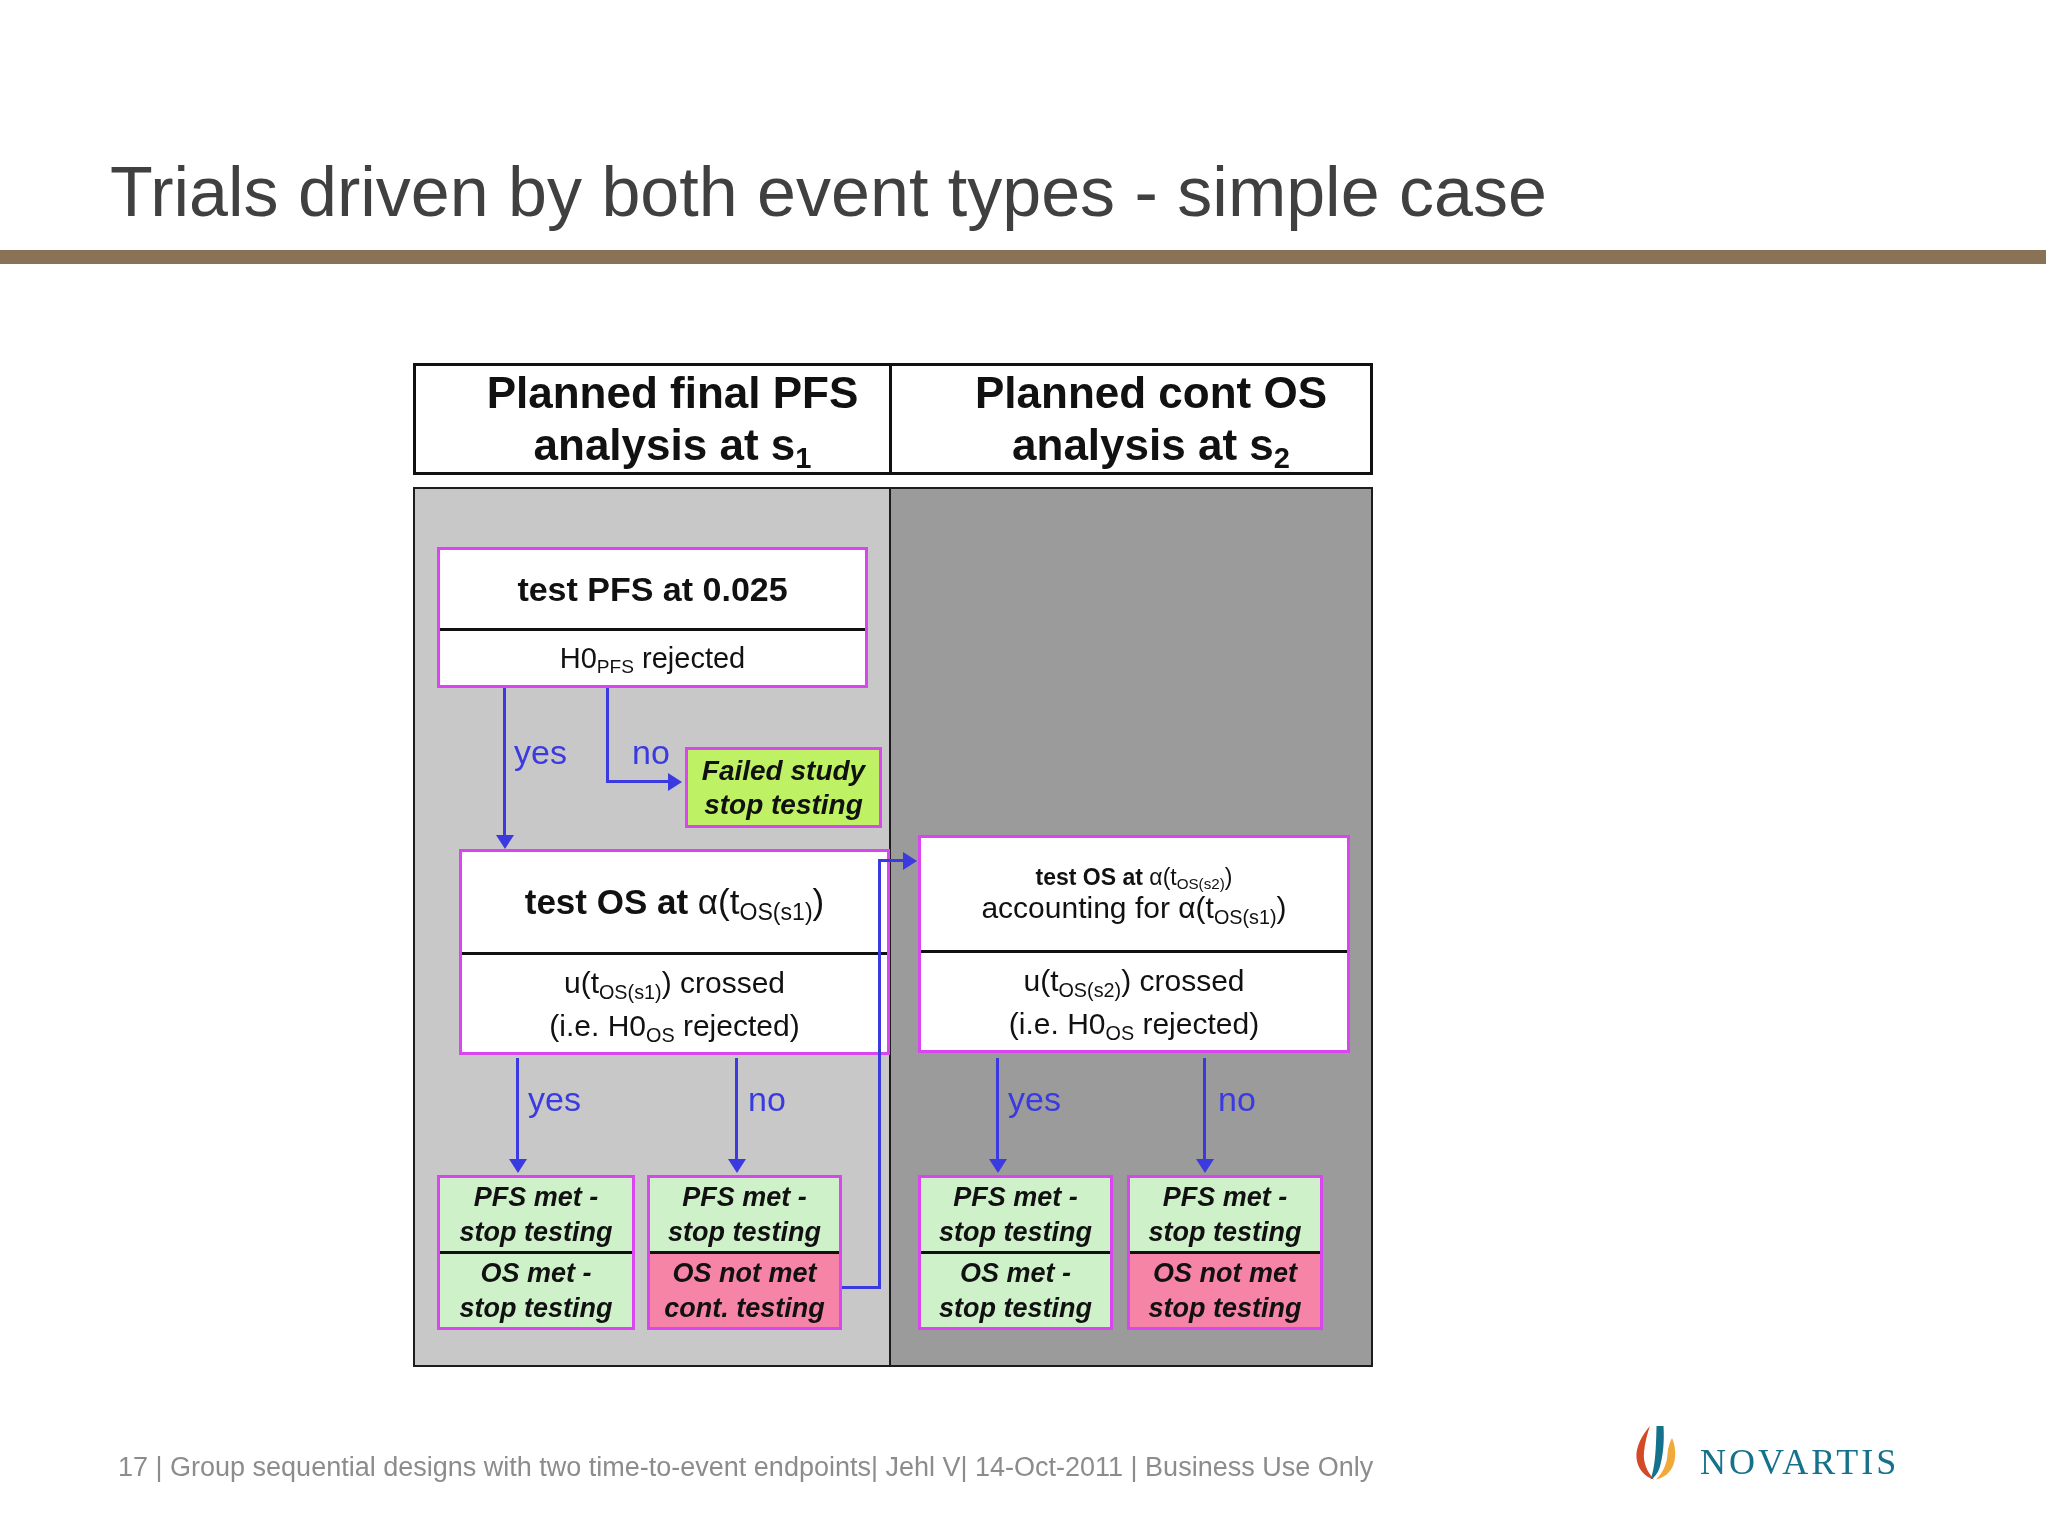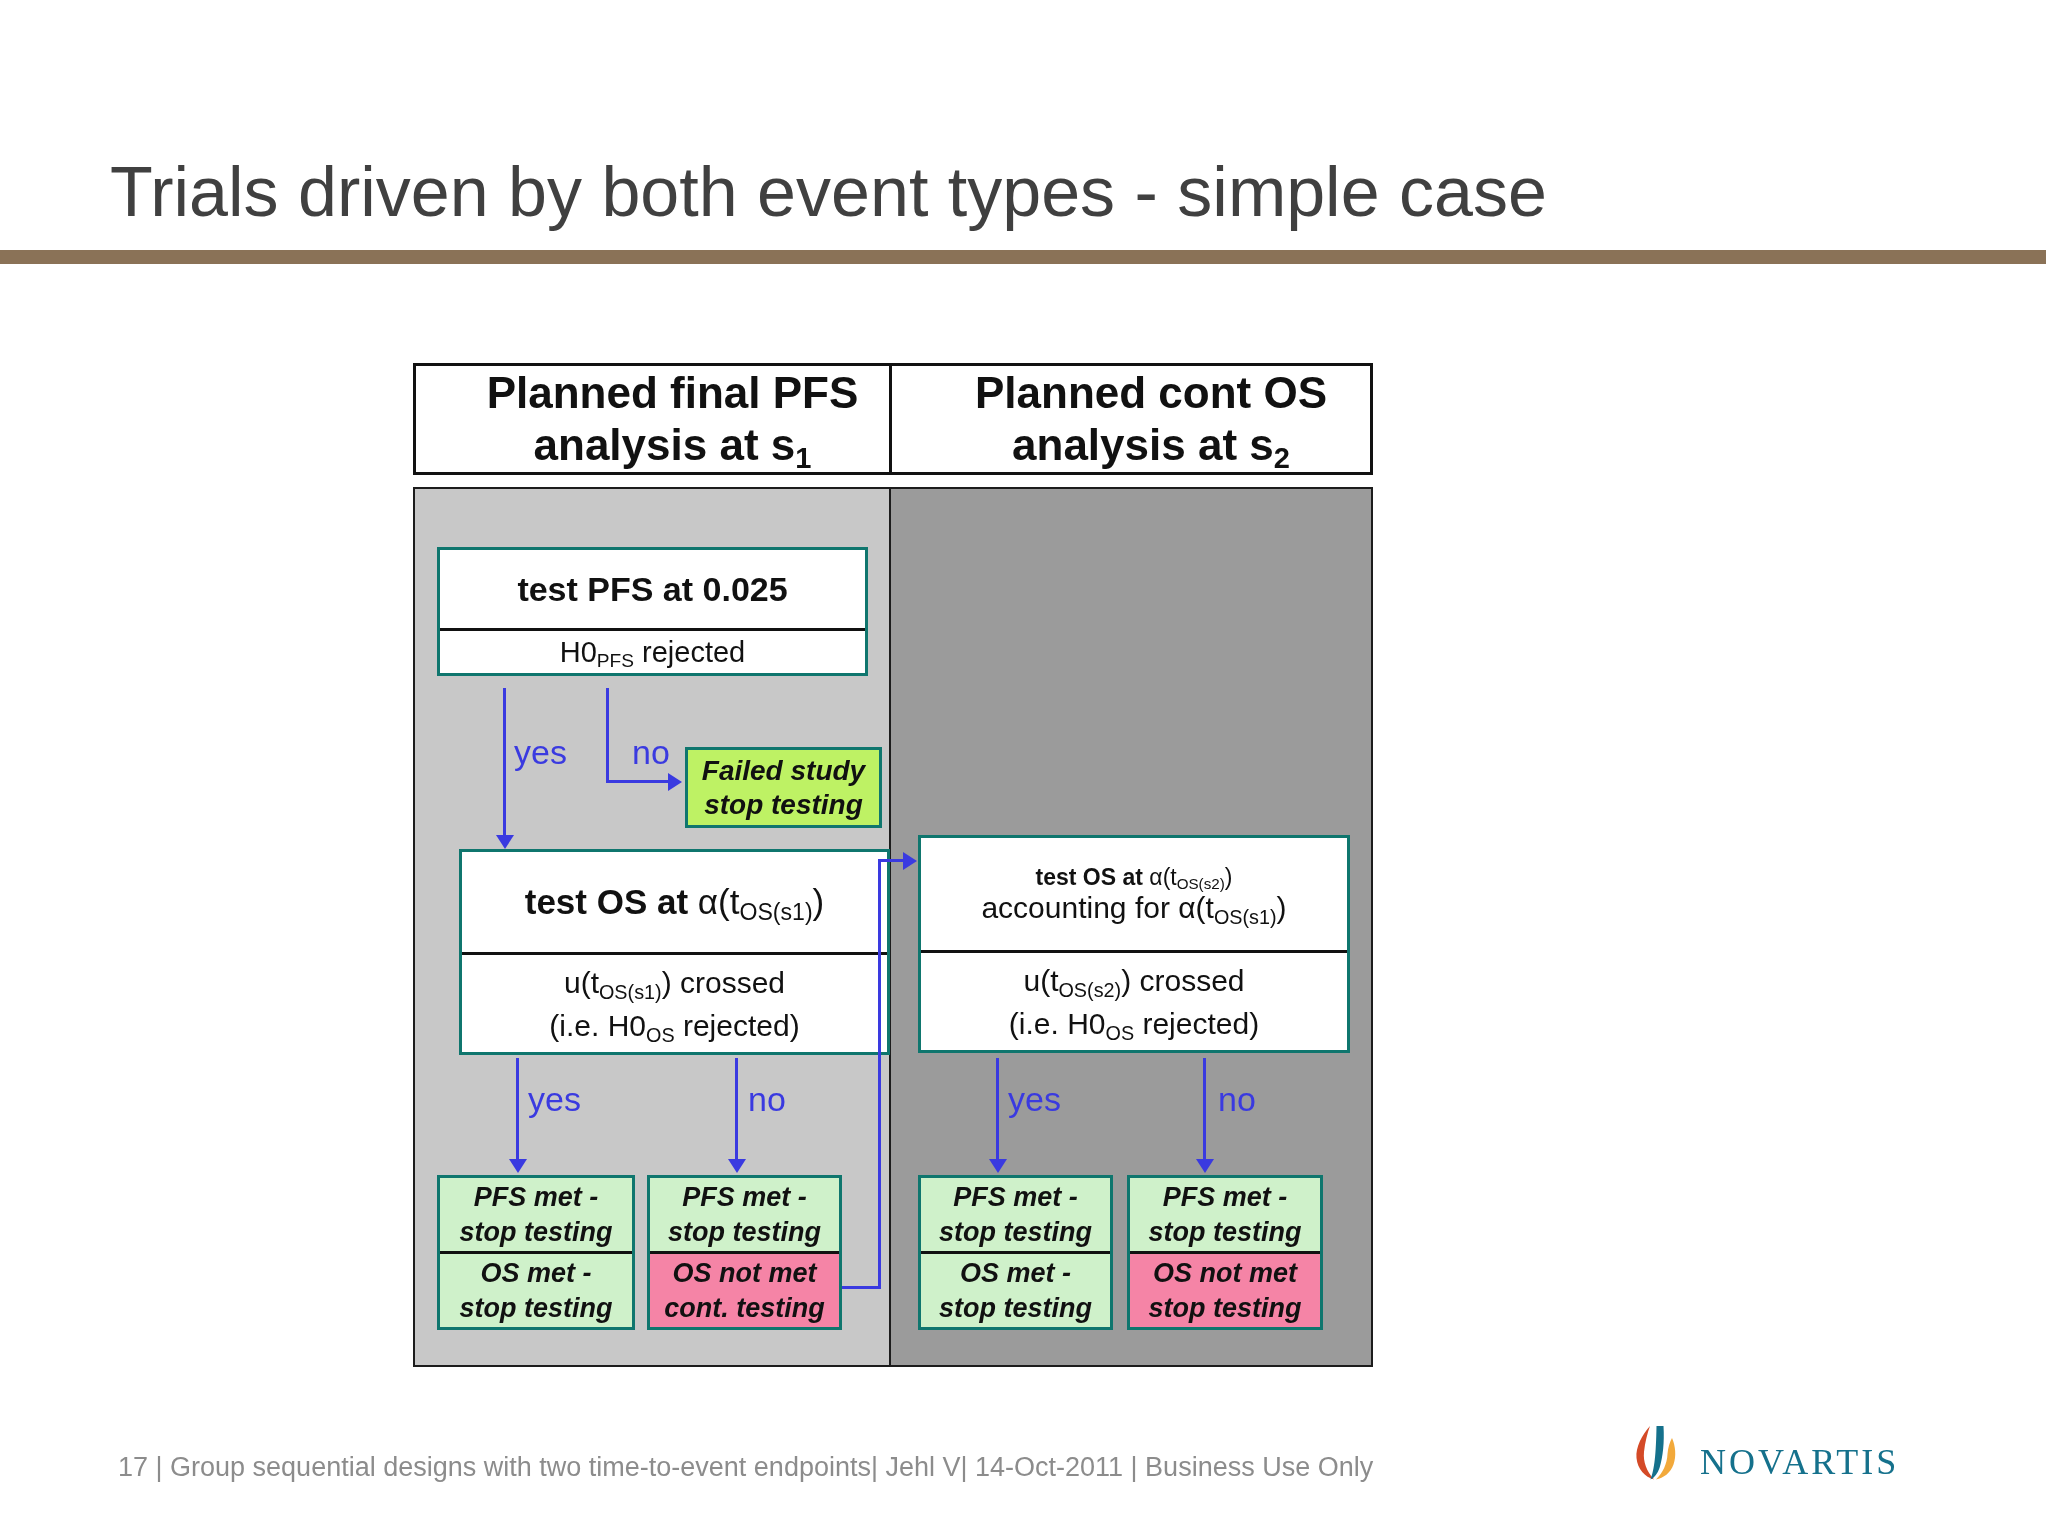--- a/index.html
+++ b/index.html
@@ -23,21 +23,21 @@
               justify-content: center; align-items: center;
               font-weight: bold; font-size: 44px; line-height: 52px; padding-left: 40px; }
   .hdr-cell.second { width: 481px; border-left: 3px solid #111; }
 
   
   .panel { left: 413px; top: 487px; width: 960px; height: 880px;
            border: 2px solid #1c1c1c; display: flex; }
   .half-left  { width: 474px; background: #C8C8C8; }
   .half-right { flex: 1; background: #9B9B9B; border-left: 2px solid #1c1c1c; }
 
-  .box { position: absolute; border: 3px solid #0f766e; background: #fff; }
+  .box { position: absolute; border: 3px solid #d946ef; background: #fff; }
   .cell { display: flex; flex-direction: column; align-items: center;
           justify-content: center; text-align: center; }
   .cell.sep { border-top: 3px solid #111; }
   .bold { font-weight: bold; }
   sub { font-size: 0.66em; vertical-align: -0.28em; line-height: 0; }
 
   .green { background: #CFF1CA; }
   .pink  { background: #F584A6; }
   .pinklight { background: #bef264; }
   .oc { font-weight: bold; font-style: italic; font-size: 27px; line-height: 35px; }
@@ -78,21 +78,21 @@
 
   <div class="abs panel">
     <div class="half-left"></div>
     <div class="half-right"></div>
   </div>
 
   <div class="box" style="left:437px;top:547px;width:431px;">
     <div class="cell" style="height:78px;font-size:34px;font-weight:bold;">
       <span>test PFS at 0.025</span>
     </div>
-    <div class="cell sep" style="height:45px;font-size:29px;">
+    <div class="cell sep" style="height:57px;font-size:29px;">
       <span><span>H0</span><sub>PFS</sub><span> rejected</span></span>
     </div>
   </div>
 
   <div class="vl" style="left:503px;top:688px;height:148px;"></div>
   <div class="ah-down" style="left:496px;top:835px;"></div>
   <div class="lbl" style="left:514px;top:733px;">yes</div>
 
   <div class="vl" style="left:606px;top:688px;height:95px;"></div>
   <div class="hl" style="left:606px;top:780px;width:64px;"></div>

